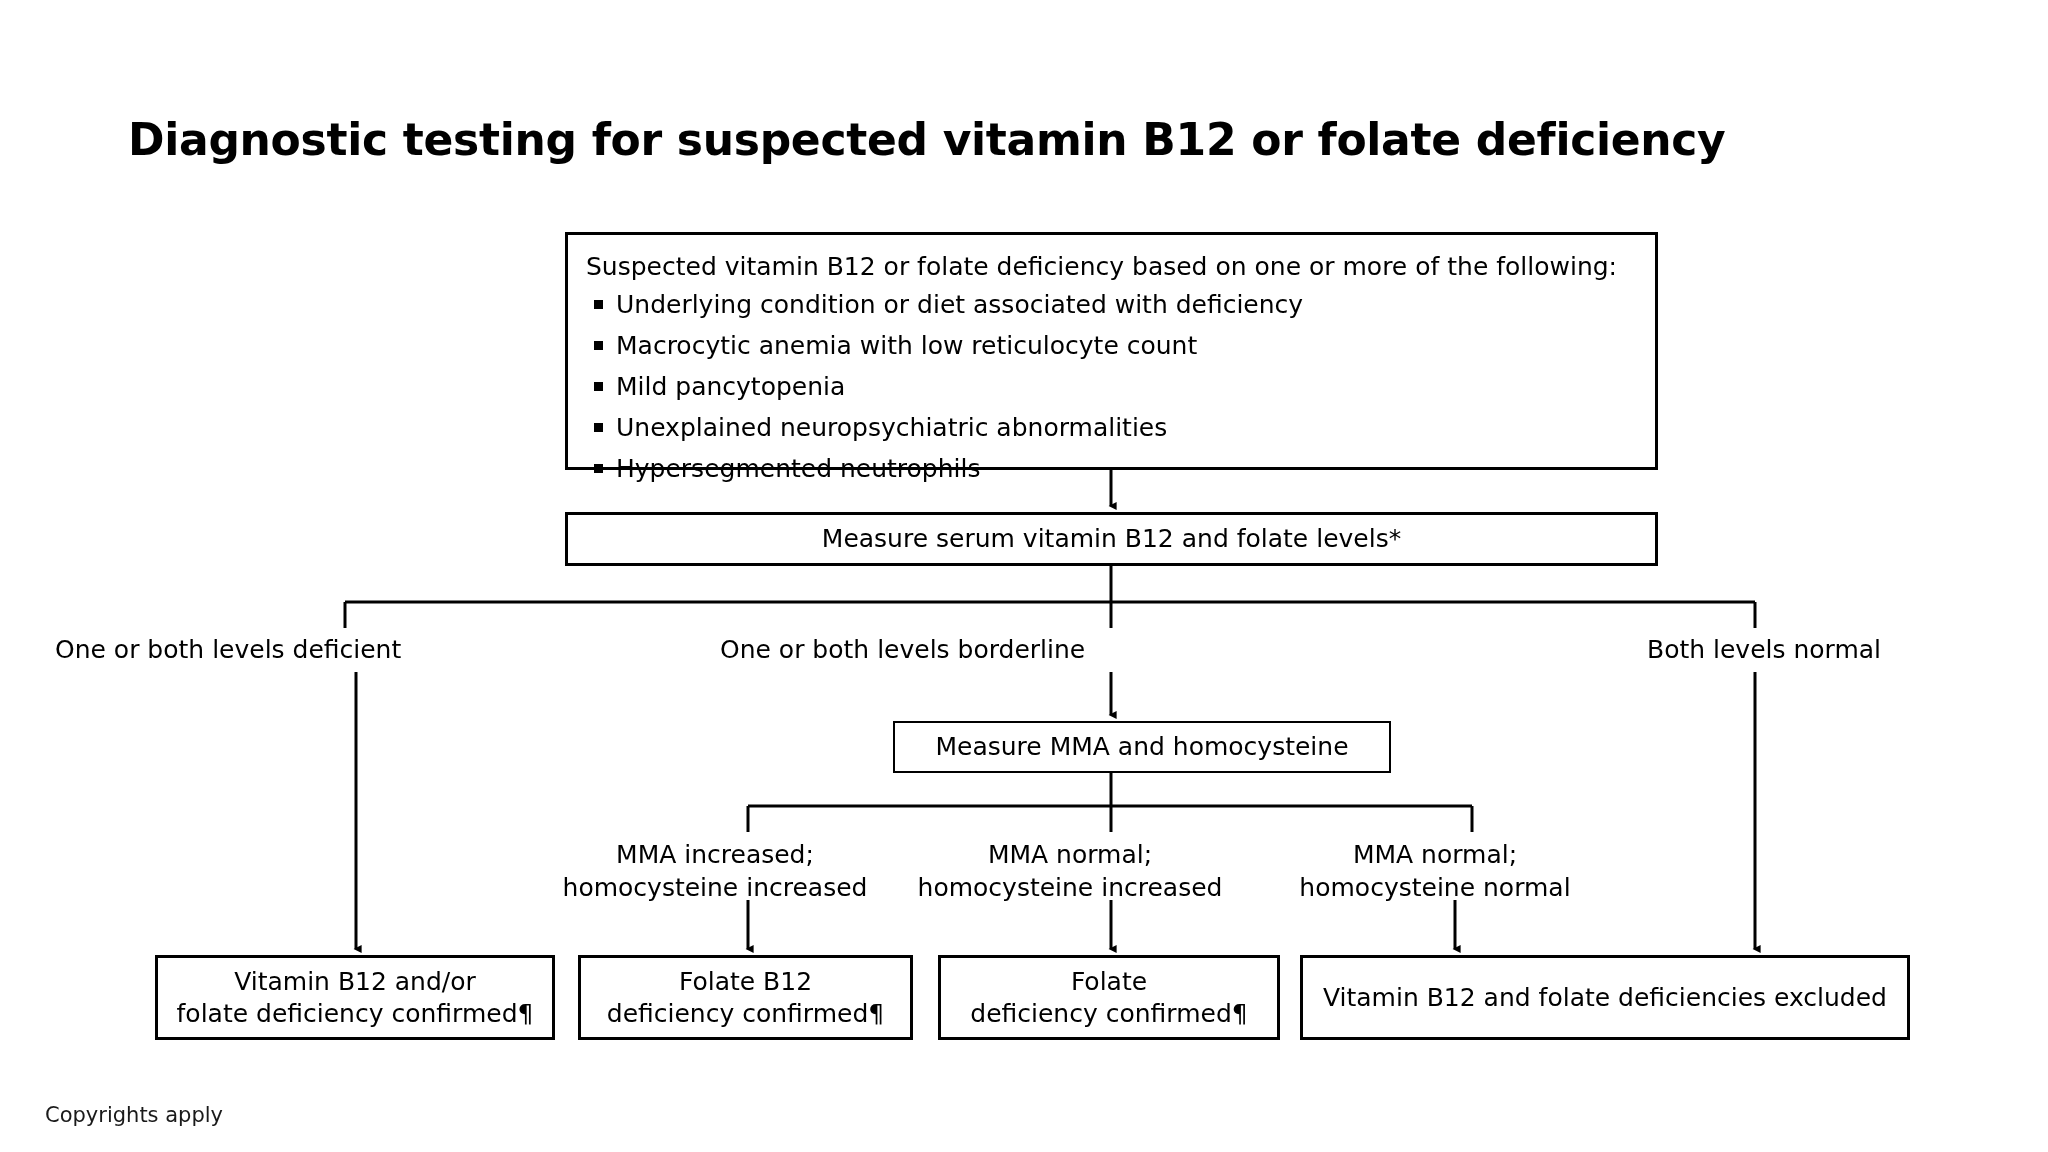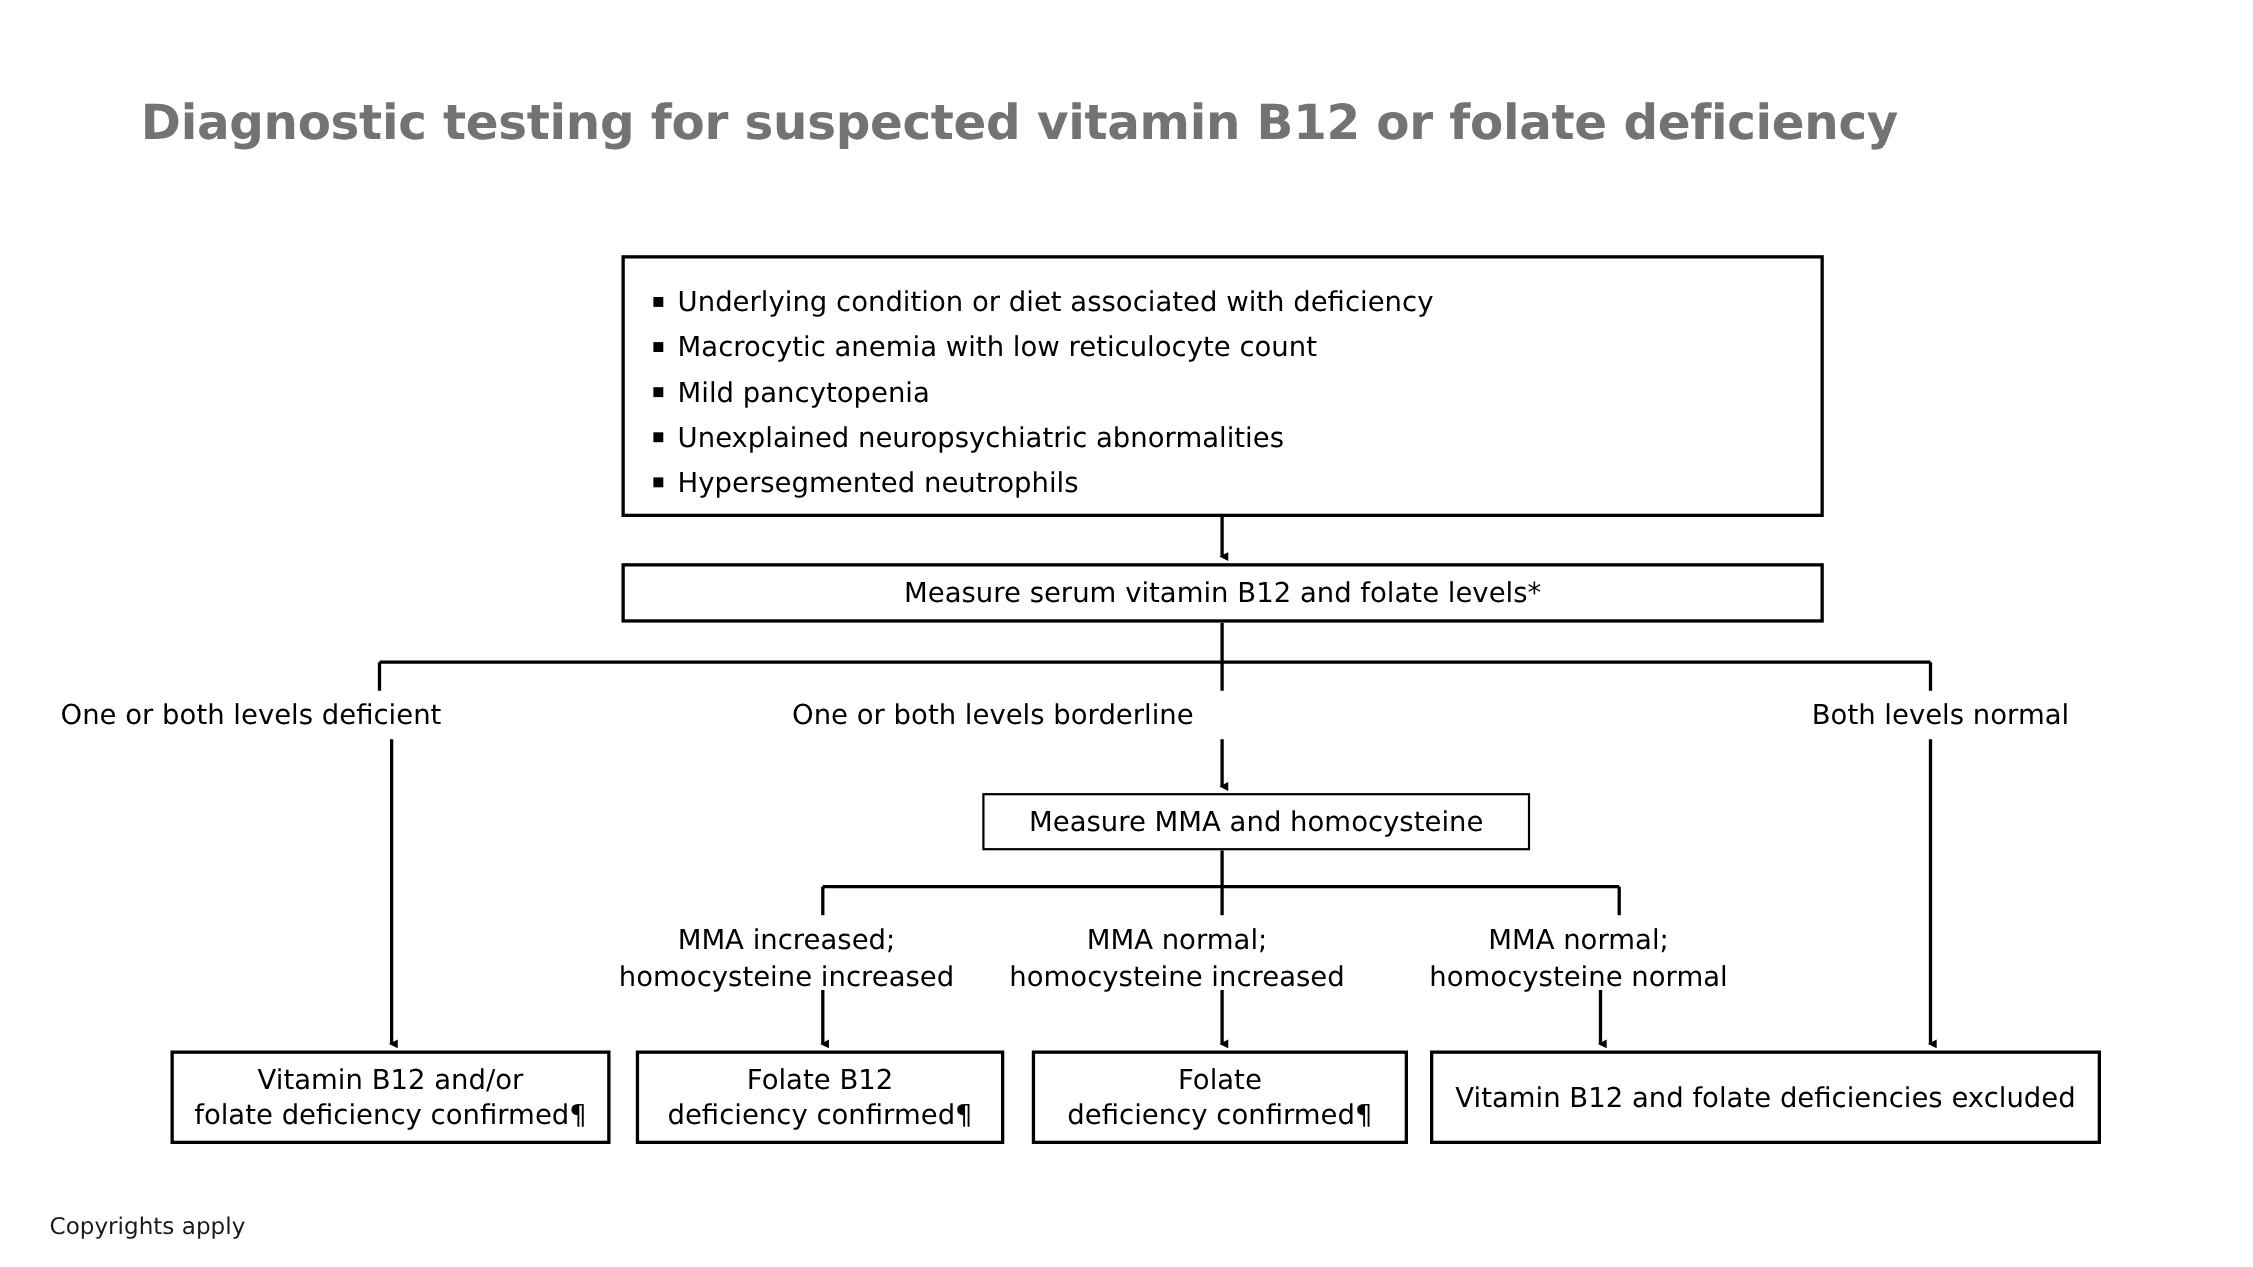--- a/index.html
+++ b/index.html
@@ -20,26 +20,26 @@
     position: absolute;
     left: 0; top: 0;
     width: 2048px;
     height: 1152px;
   }
 
   
   .title {
     position: absolute;
     left: 128px;
-    top: 86px;
+    top: 114px;
     font-size: 44px;
     font-weight: bold;
     letter-spacing: -0.3px;
     white-space: nowrap;
-    color: #737373;
+    color: #000000;
   }
 
   
   .connectors {
     position: absolute;
     left: 0; top: 0;
     width: 2048px;
     height: 1152px;
     pointer-events: none;
   }
@@ -190,20 +190,21 @@
       <line x1="1111" y1="806" x2="1111" y2="832"></line>
       <line x1="1472" y1="806" x2="1472" y2="832"></line>
 
       <line x1="748" y1="900" x2="748" y2="949" marker-end="url(#arrowhead)"></line>
       <line x1="1111" y1="900" x2="1111" y2="949" marker-end="url(#arrowhead)"></line>
       <line x1="1455" y1="900" x2="1455" y2="949" marker-end="url(#arrowhead)"></line>
     </g>
   </svg>
 
   <div class="node" id="node-criteria">
+    <div class="criteria-head">Suspected vitamin B12 or folate deficiency based on one or more of the following:</div>
     <ul class="criteria-list">
       <li>Underlying condition or diet associated with deficiency</li>
       <li>Macrocytic anemia with low reticulocyte count</li>
       <li>Mild pancytopenia</li>
       <li>Unexplained neuropsychiatric abnormalities</li>
       <li>Hypersegmented neutrophils</li>
     </ul>
   </div>
 
   <div class="node" id="node-measure-serum">

